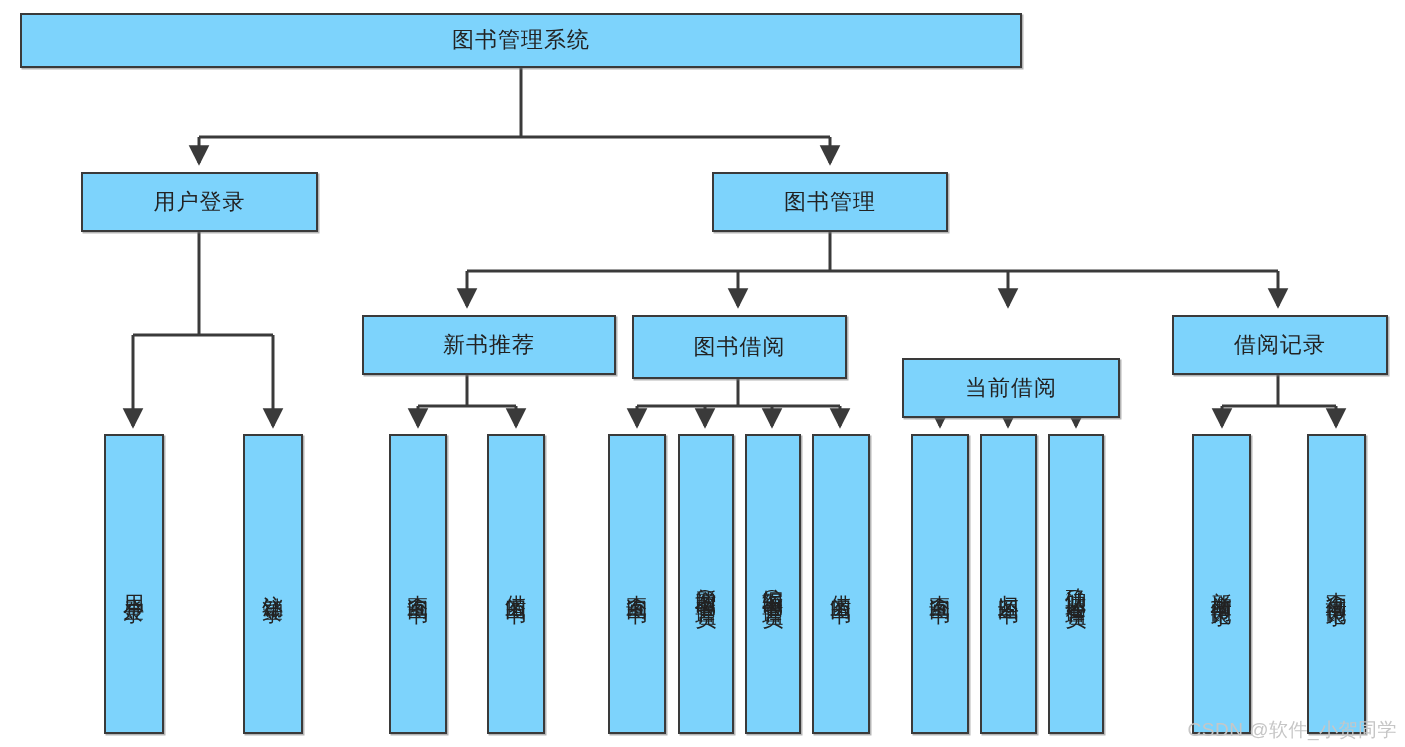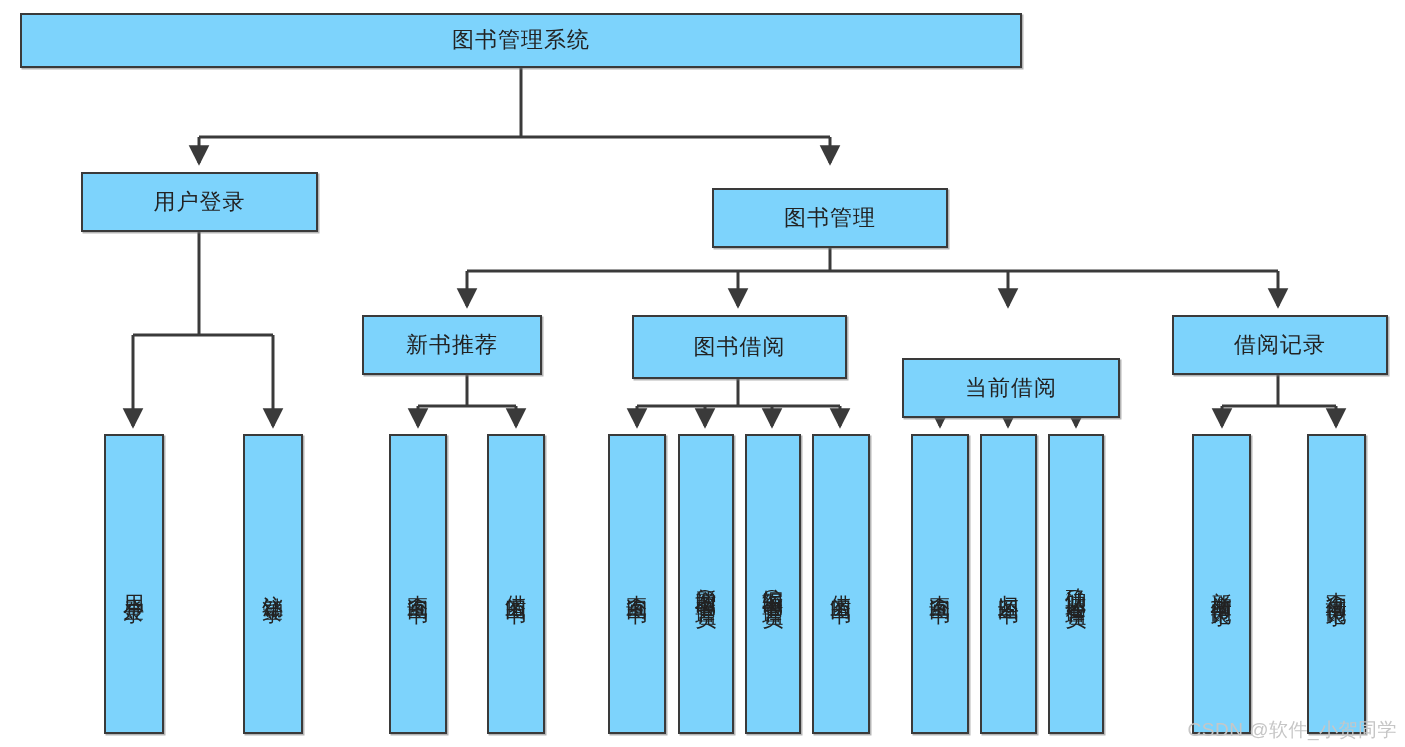--- a/index.html
+++ b/index.html
@@ -124,25 +124,25 @@
     </g>
   </svg>
 
   <div class="node horiz" style="left:20px; top:13px; width:1002px; height:55px;">
     <span class="lbl">图书管理系统</span>
   </div>
 
   <div class="node horiz" style="left:81px; top:172px; width:237px; height:60px;">
     <span class="lbl">用户登录</span>
   </div>
-  <div class="node horiz" style="left:712px; top:188px; width:236px; height:60px;">
+  <div class="node horiz" style="left:712px; top:172px; width:236px; height:60px;">
     <span class="lbl">图书管理</span>
   </div>
 
-  <div class="node horiz" style="left:362px; top:315px; width:180px; height:60px;">
+  <div class="node horiz" style="left:362px; top:315px; width:254px; height:60px;">
     <span class="lbl">新书推荐</span>
   </div>
   <div class="node horiz" style="left:632px; top:315px; width:215px; height:64px;">
     <span class="lbl">图书借阅</span>
   </div>
   <div class="node horiz" style="left:902px; top:315px; width:218px; height:60px;margin-top:43px;">
     <span class="lbl">当前借阅</span>
   </div>
   <div class="node horiz" style="left:1172px; top:315px; width:216px; height:60px;">
     <span class="lbl">借阅记录</span>

